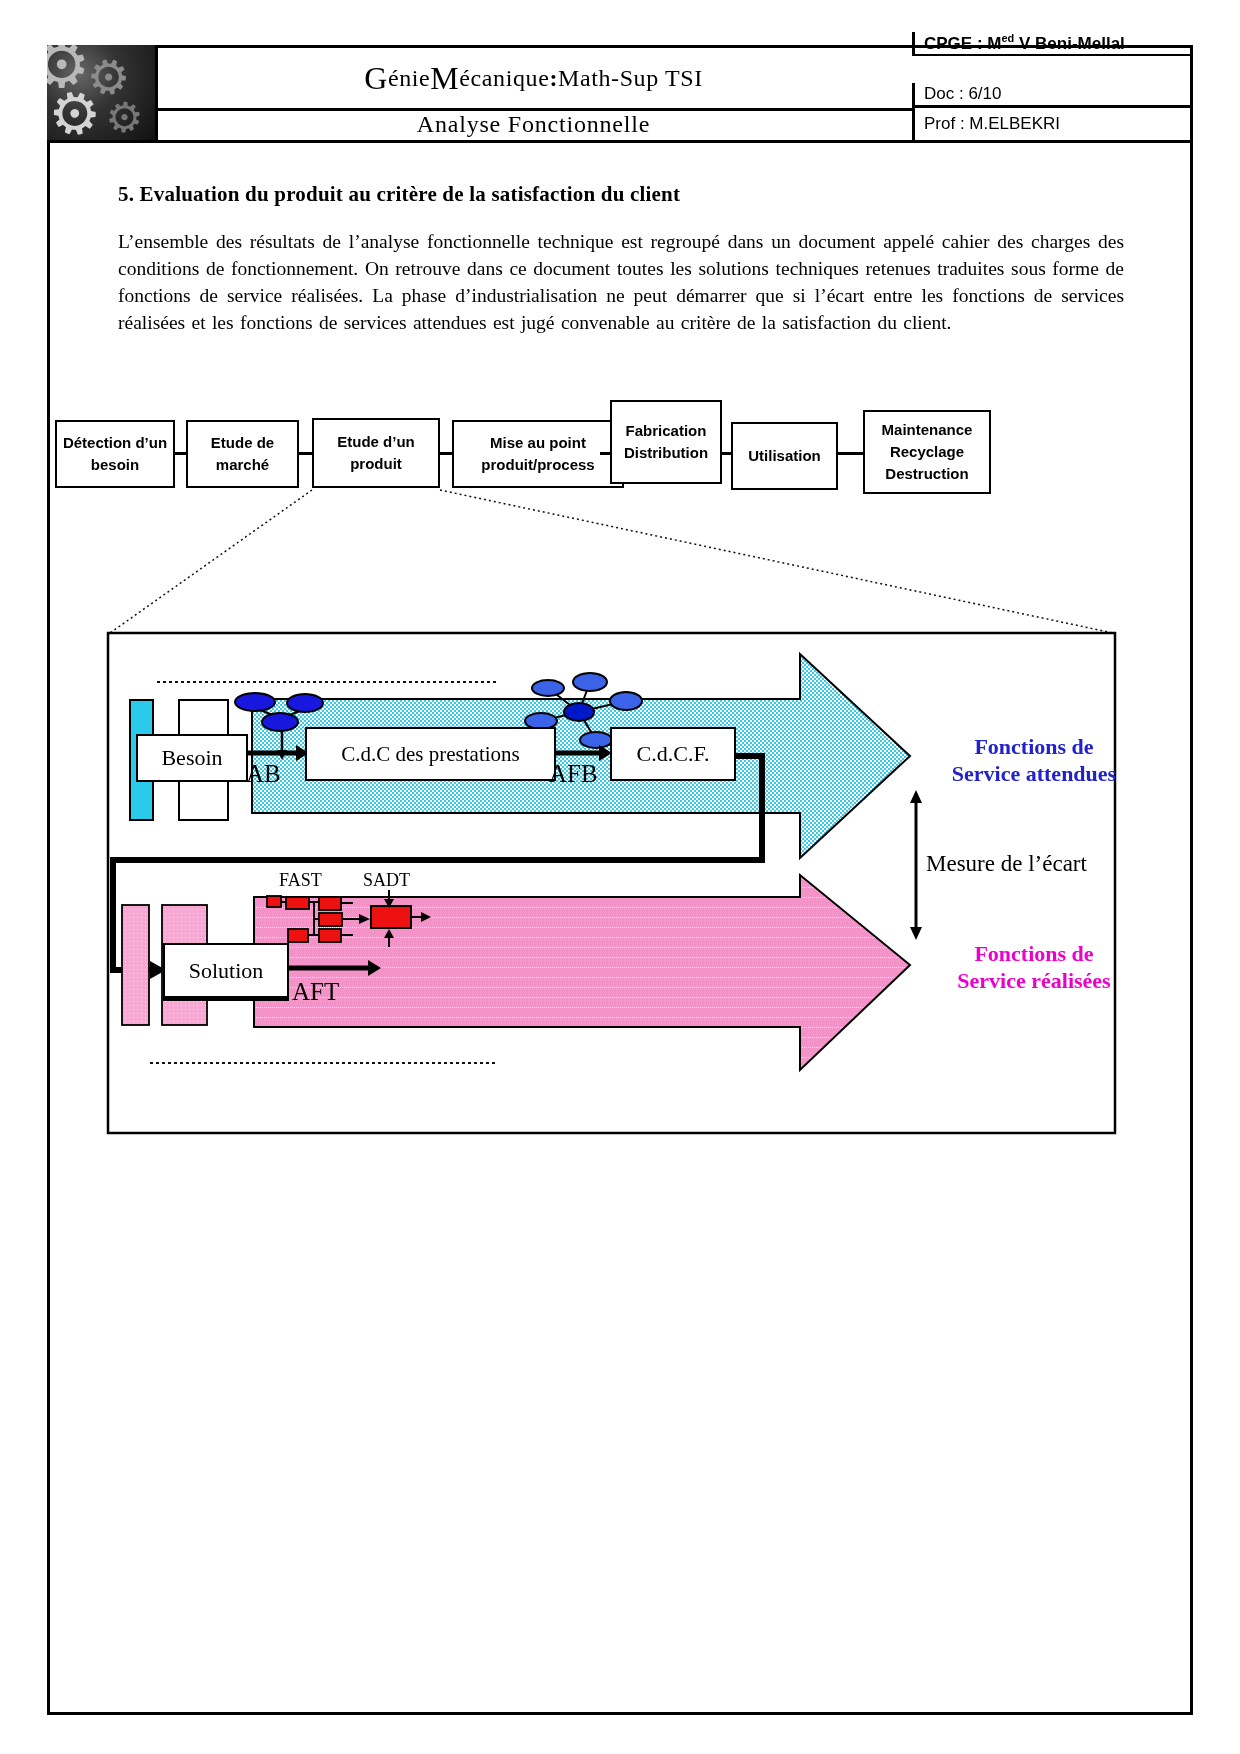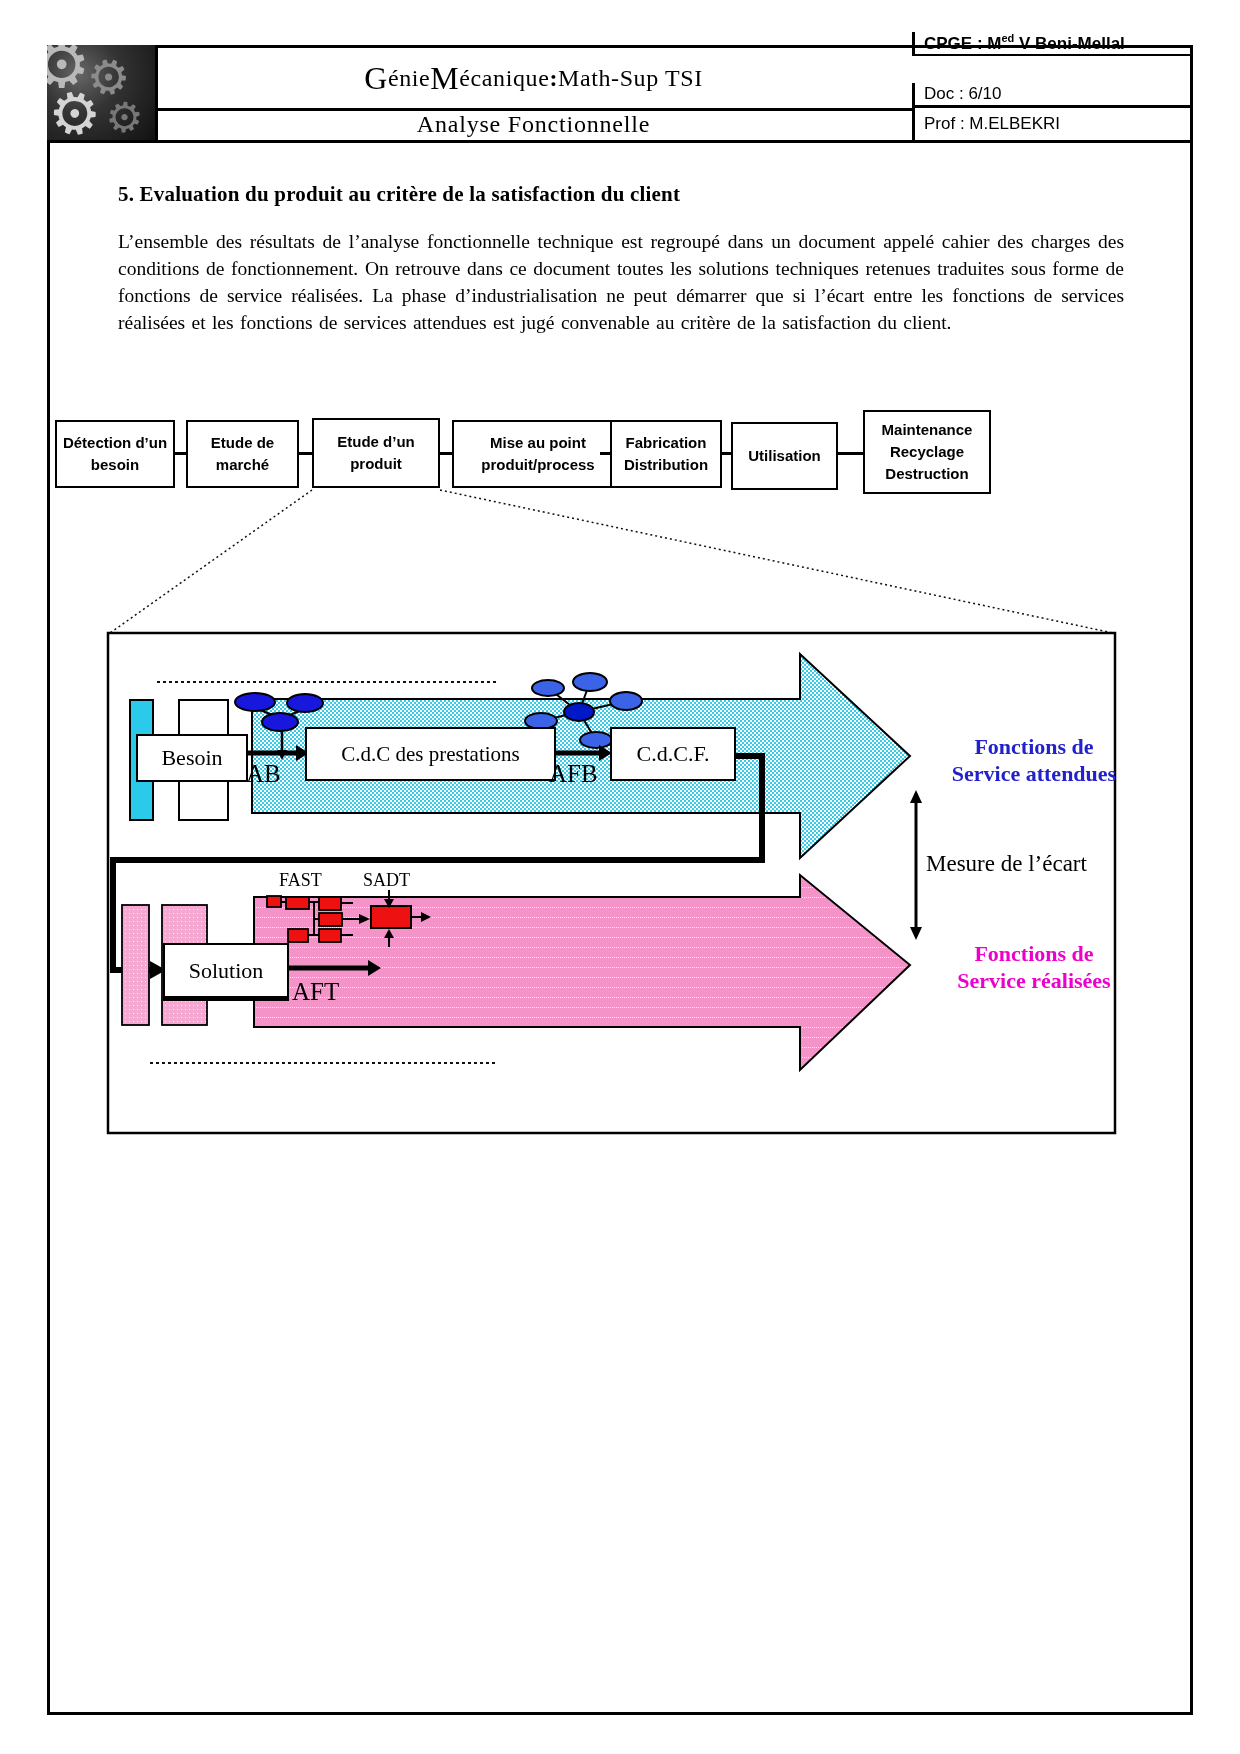--- a/index.html
+++ b/index.html
@@ -77,21 +77,21 @@
   <div class="abs hdr-right prof-row">Prof : M.ELBEKRI</div>
   <div class="abs hdr-bottom"></div>
 
   <div class="abs heading">5. Evaluation du produit au critère de la satisfaction du client</div>
   <div class="abs para">L’ensemble des résultats de l’analyse fonctionnelle technique est regroupé dans un document appelé cahier des charges des conditions de fonctionnement. On retrouve dans ce document toutes les solutions techniques retenues traduites sous forme de fonctions de service réalisées. La phase d’industrialisation ne peut démarrer que si l’écart entre les fonctions de services réalisées et les fonctions de services attendues est jugé convenable au critère de la satisfaction du client.</div>
 
   <div class="abs chain-box" style="left:55px;top:420px;width:120px;height:68px;">Détection d’un besoin</div>
   <div class="abs chain-box" style="left:186px;top:420px;width:113px;height:68px;">Etude de marché</div>
   <div class="abs chain-box" style="left:312px;top:418px;width:128px;height:70px;">Etude d’un produit</div>
   <div class="abs chain-box" style="left:452px;top:420px;width:172px;height:68px;">Mise au point produit/process</div>
-  <div class="abs chain-box" style="left:610px;top:420px;width:112px;height:68px;">Fabrication Distribution</div>
+  <div class="abs chain-box" style="left:610px;top:400px;width:112px;height:84px;">Fabrication Distribution</div>
   <div class="abs chain-box" style="left:731px;top:422px;width:107px;height:68px;">Utilisation</div>
   <div class="abs chain-box" style="left:863px;top:410px;width:128px;height:84px;">Maintenance Recyclage Destruction</div>
   <div class="abs chain-link" style="left:175px;width:11px;"></div>
   <div class="abs chain-link" style="left:299px;width:13px;"></div>
   <div class="abs chain-link" style="left:440px;width:12px;"></div>
   <div class="abs chain-link" style="left:600px;width:10px;"></div>
   <div class="abs chain-link" style="left:722px;width:9px;"></div>
   <div class="abs chain-link" style="left:838px;width:25px;"></div>
 
   <svg class="abs" style="left:0;top:480px;" width="1240" height="700" viewBox="0 480 1240 700">

